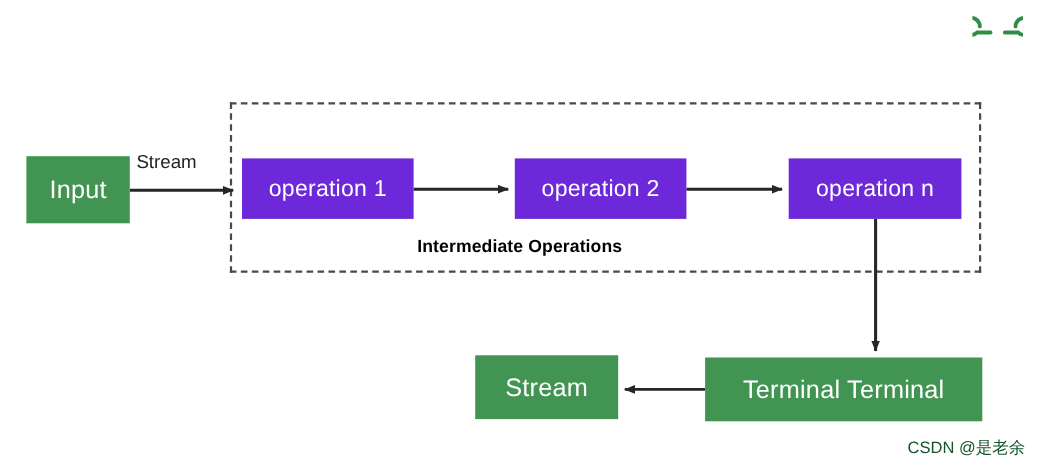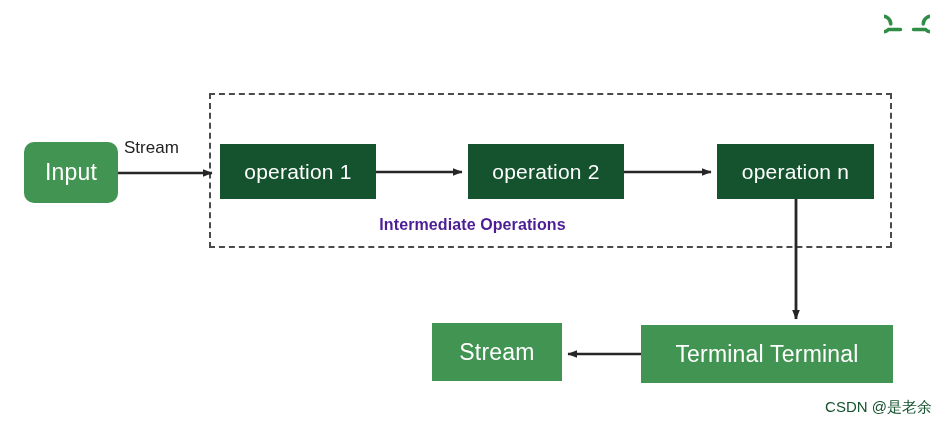--- a/index.html
+++ b/index.html
@@ -30,27 +30,26 @@
     position: absolute;
     display: flex;
     align-items: center;
     justify-content: center;
     box-sizing: border-box;
     color: #ffffff;
     white-space: nowrap;
     letter-spacing: 0.2px;
   }
   .node.green  { background: #429452; }
-  .node.purple { background: #14532d; }
+  .node.purple { background: #6d28d9; }
 
   
   #node-input {
     left: 24px;  top: 142px;  width: 94px;  height: 61px;
     font-size: 23px;
-    border-radius: 10px;
   }
   #node-op1 {
     left: 220px; top: 144px;  width: 156px; height: 55px;
     font-size: 21px;
   }
   #node-op2 {
     left: 468px; top: 144px;  width: 156px; height: 55px;
     font-size: 21px;
     text-align: center;
   }
@@ -75,21 +74,21 @@
     box-sizing: border-box;
     border: 2.5px dashed #4a4a4a;
   }
   #label-intermediate {
     position: absolute;
     left: 0; right: 0;
     top: 216px;
     text-align: center;
     font-size: 16px;
     font-weight: bold;
-    color: #4c1d95;
+    color: #000000;
     letter-spacing: 0.1px;
   }
 
   
   #label-stream {
     position: absolute;
     left: 124px;  top: 138px;
     font-size: 17px;
     color: #222222;
     white-space: nowrap;

